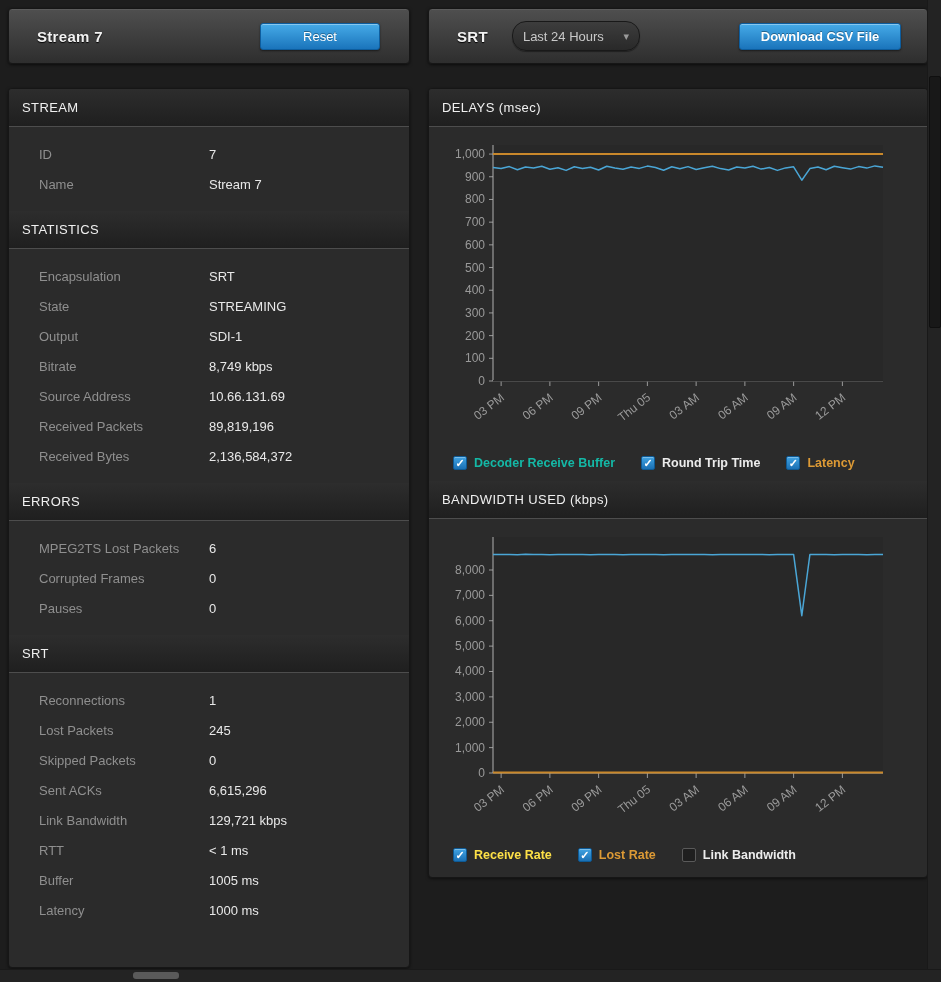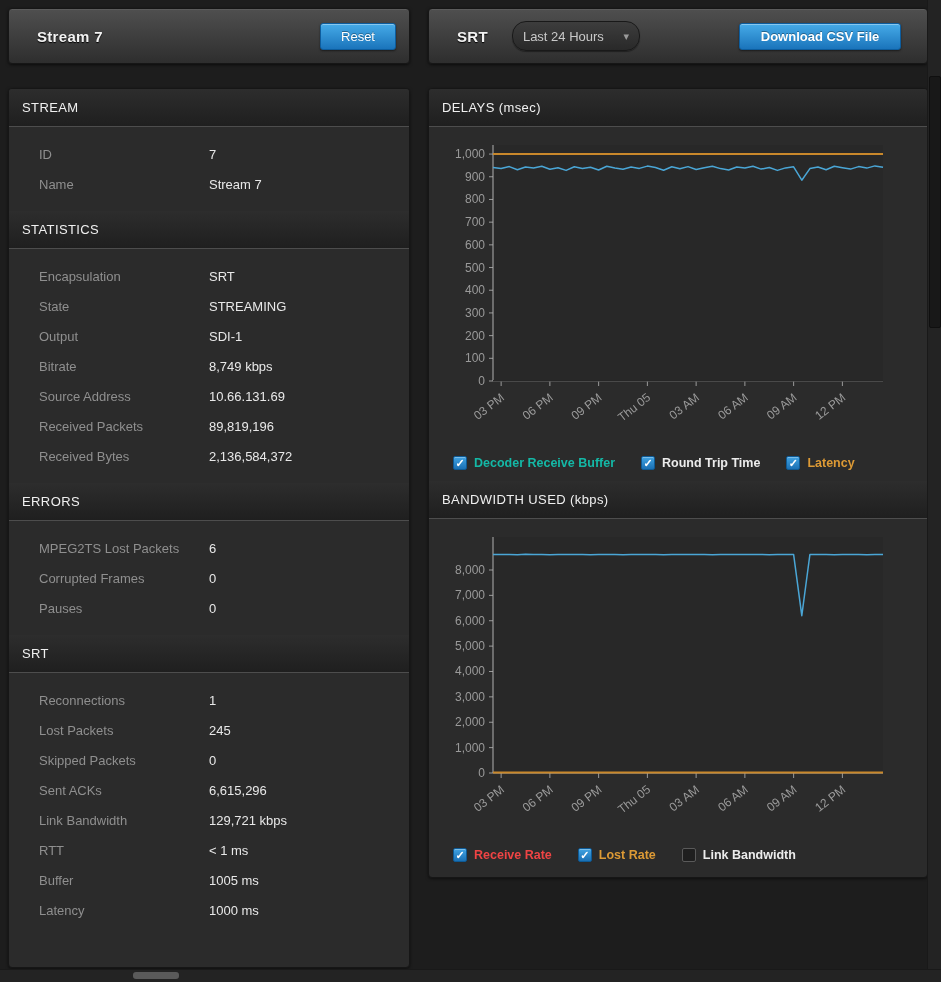--- a/index.html
+++ b/index.html
@@ -21,21 +21,21 @@
     text-shadow:0 1px 1px #000;margin-left:28px;letter-spacing:.3px;
   }
   .btn-blue{
     background:linear-gradient(#46abe8,#1a74bb);
     border:1px solid #0d5d9e;border-radius:3px;
     color:#fff;font-size:13px;text-align:center;
     box-shadow:inset 0 1px 0 rgba(255,255,255,.35), 0 1px 2px rgba(0,0,0,.5);
     text-shadow:0 -1px 0 rgba(0,0,0,.35);
     padding:5px 0;cursor:pointer;box-sizing:border-box;
   }
-  .reset-btn{width:76px;margin-left:auto;margin-right:13px;}
+  .reset-btn{width:120px;margin-left:auto;margin-right:29px;}
   .csv-btn{width:162px;margin-left:auto;margin-right:26px;font-weight:bold;}
   .dropdown{
     width:128px;height:30px;margin-left:24px;box-sizing:border-box;
     background:linear-gradient(#3d3d3d,#292929);
     border:1px solid #191919;border-radius:14px;
     color:#c9c9c9;font-size:13px;
     display:flex;align-items:center;justify-content:space-between;
     padding:0 10px;box-shadow:0 1px 1px rgba(0,0,0,.4);cursor:pointer;
   }
   .caret{color:#9a9a9a;font-size:11px;}
@@ -317,21 +317,21 @@
         <line x1="413.375" y1="254" x2="413.375" y2="259" stroke="#9a9a9a" stroke-width="1"></line>
         <text x="417.375" y="272" fill="#9a9a9a" font-size="12" text-anchor="end" transform="rotate(-38 417.375 272)">12 PM</text>
         <line x1="64" y1="18" x2="64" y2="254" stroke="#b0b0b0" stroke-width="1"></line>
         <line x1="64" y1="254" x2="454" y2="254" stroke="#b0b0b0" stroke-width="1"></line>
         <polyline points="64.0,35.5 72.1,35.6 80.3,35.4 88.4,35.8 96.5,35.3 104.6,35.6 112.8,35.5 120.9,35.7 129.0,35.4 137.1,35.6 145.3,35.5 153.4,35.4 161.5,35.7 169.6,35.5 177.8,35.6 185.9,35.4 194.0,35.7 202.1,35.5 210.3,35.4 218.4,35.6 226.5,35.5 234.6,35.7 242.8,35.4 250.9,35.6 259.0,35.5 267.1,35.6 275.3,35.4 283.4,35.7 291.5,35.5 299.6,35.4 307.8,35.6 315.9,35.5 324.0,35.6 332.1,35.4 340.3,35.7 348.4,35.5 356.5,35.6 364.6,35.4 372.8,96.7 380.9,35.5 389.0,35.6 397.1,35.4 405.3,35.7 413.4,35.5 421.5,35.6 429.6,35.5 437.8,35.7 445.9,35.4 454.0,35.6" fill="none" stroke="#4aa6d6" stroke-width="1.5" stroke-linejoin="round"></polyline>
         <polyline points="64.0,253.4 72.1,253.4 80.3,253.4 88.4,253.4 96.5,253.4 104.6,253.4 112.8,253.4 120.9,253.4 129.0,253.4 137.1,253.4 145.3,253.4 153.4,253.4 161.5,253.4 169.6,253.4 177.8,253.4 185.9,253.4 194.0,253.4 202.1,253.4 210.3,253.4 218.4,253.4 226.5,253.4 234.6,253.4 242.8,253.4 250.9,253.4 259.0,253.4 267.1,253.4 275.3,253.4 283.4,253.4 291.5,253.4 299.6,253.4 307.8,253.4 315.9,253.4 324.0,253.4 332.1,253.4 340.3,253.4 348.4,253.4 356.5,253.4 364.6,253.4 372.8,253.4 380.9,253.4 389.0,253.4 397.1,253.4 405.3,253.4 413.4,253.4 421.5,253.4 429.6,253.4 437.8,253.4 445.9,253.4 454.0,253.4" fill="none" stroke="#c9882b" stroke-width="2" stroke-linejoin="round"></polyline>
       </svg></div>
   <div class="legend">
       <div class="legend-item">
         <span class="cb on">✓</span>
-        <span style="color: #ef4444;">Receive Rate</span>
+        <span style="color: #fde047;">Receive Rate</span>
       </div>
       <div class="legend-item">
         <span class="cb on">✓</span>
         <span style="color: rgb(221, 154, 53);">Lost Rate</span>
       </div>
       <div class="legend-item">
         <span class="cb off"></span>
         <span style="color: rgb(236, 236, 236);">Link Bandwidth</span>
       </div>
     </div>

